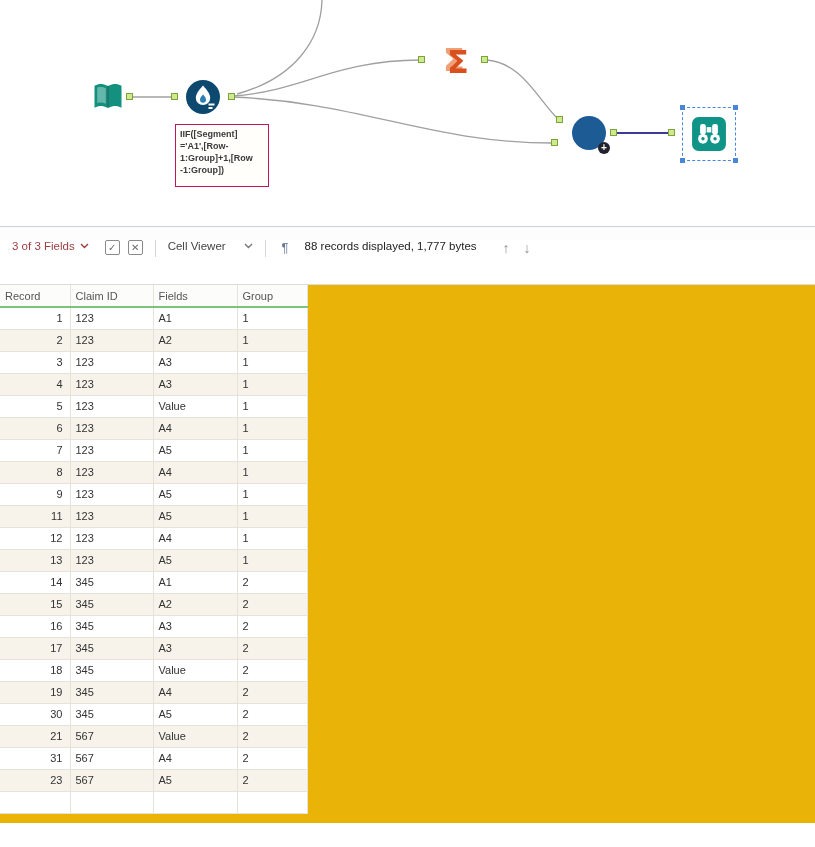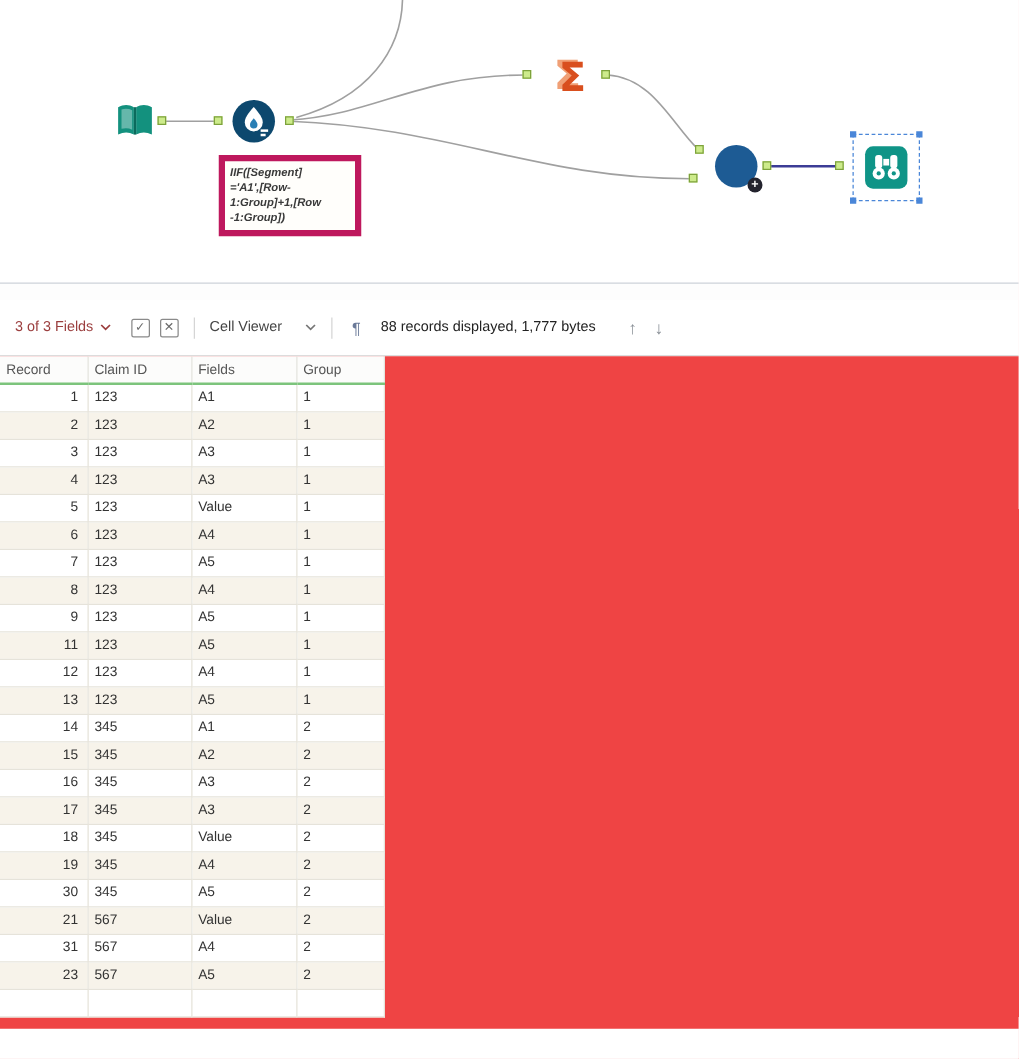--- a/index.html
+++ b/index.html
@@ -6,53 +6,53 @@
   html, body { width: 815px; height: 847px; overflow: hidden; background: #fff;
     font-family: "Liberation Sans", sans-serif; }
 
   
   .canvas { position: relative; width: 815px; height: 227px; background: #fff;
     border-bottom: 1px solid #cdd2d9; }
   .wires { position: absolute; left: 0; top: 0; width: 815px; height: 227px; }
   .tool { position: absolute; }
   .anchor { position: absolute; width: 7px; height: 7px; background: #cdeb8b;
     border: 1px solid #7da23c; }
-  .annotation { position: absolute; left: 175px; top: 124px; width: 114px;
-    min-height: 63px; background: #fffefb; border: 5px solid #be185d;
+  .annotation { position: absolute; left: 175px; top: 124px; width: 94px;
+    min-height: 63px; background: #fffefb; border: 1px solid #be185d;
     font-size: 9px; font-weight: bold; line-height: 1.35; color: #3a3a3a;
-    padding: 3px 4px; white-space: pre-line; font-style: italic; }
+    padding: 3px 4px; white-space: pre-line; }
   .selection { position: absolute; left: 682px; top: 107px; width: 54px; height: 54px;
     border: 1px dashed #4a86d8; }
   .handle { position: absolute; width: 5px; height: 5px; background: #4a86d8; }
   .handle.tl { left: -3px; top: -3px; } .handle.tr { right: -3px; top: -3px; }
   .handle.bl { left: -3px; bottom: -3px; } .handle.br { right: -3px; bottom: -3px; }
   .union-badge { position: absolute; right: -3px; bottom: -3px; width: 12px; height: 12px;
     border-radius: 50%; background: #23232e; color: #fff; font-size: 10px; font-weight: bold;
     line-height: 11px; text-align: center; }
 
   
   .results-gap { height: 13px; background: #fdfdfd; }
   .results-title { height: 24px; background: #e9eff7; border-bottom: 1px solid #d7e0ec;
     display: flex; align-items: center; padding-left: 2px; font-size: 11px; color: #1d3c63; }
   .results-title .b { font-weight: bold; }
   .toolbar { height: 45px; background: #fff; border-bottom: 1px solid #dcdcdc;
-    display: flex; align-items: center; padding-left: 12px; font-size: 11.5px; color: #444; }
+    display: flex; align-items: flex-start; padding-left: 12px; font-size: 11.5px; color: #444; }
   .fields-dd { color: #9b3e3e; display: flex; align-items: center; gap: 5px; cursor: pointer; }
   .tb-icon { display: inline-flex; align-items: center; justify-content: center;
     width: 15px; height: 15px; border: 1px solid #8a8a8a; border-radius: 2px;
     color: #6b6b6b; font-size: 10px; margin-left: 16px; cursor: pointer; }
   .tb-sep { width: 1px; height: 17px; background: #d5d5d5; margin: 0 12px; }
   .cell-viewer { display: flex; align-items: center; gap: 18px; cursor: pointer; }
   .pilcrow { color: #6b7a99; font-size: 13px; margin: 0 16px 0 4px; cursor: pointer; }
   .status { color: #222; }
   .nav-arrow { color: #8a9097; font-size: 14px; cursor: pointer; }
   .nav-arrow.up { margin-left: 26px; }
   .nav-arrow.down { margin-left: 14px; }
 
-  .table-wrap { height: 538px; background: #ef4444; overflow: hidden; }
+  .table-wrap { height: 538px; background: #eab308; overflow: hidden; }
   table { border-collapse: collapse; table-layout: fixed; width: 307px; background: #fff;
     font-size: 11px; color: #333; }
   col.c-record { width: 70px; } col.c-claim { width: 83px; }
   col.c-segment { width: 84px; } col.c-group { width: 70px; }
   th { height: 22px; font-weight: normal; color: #555; text-align: left; padding: 0 5px;
     background: #fcfcfb; border-right: 1px solid #e4e4de; border-bottom: 2px solid #7cc47c; }
   td { height: 22px; padding: 0 5px; border-right: 1px solid #e6e3da;
     border-bottom: 1px solid #e6e3da; overflow: hidden; white-space: nowrap; }
   tbody tr:nth-child(even) td { background: #f7f3ea; }
   td.num { text-align: right; padding-right: 7px; }

